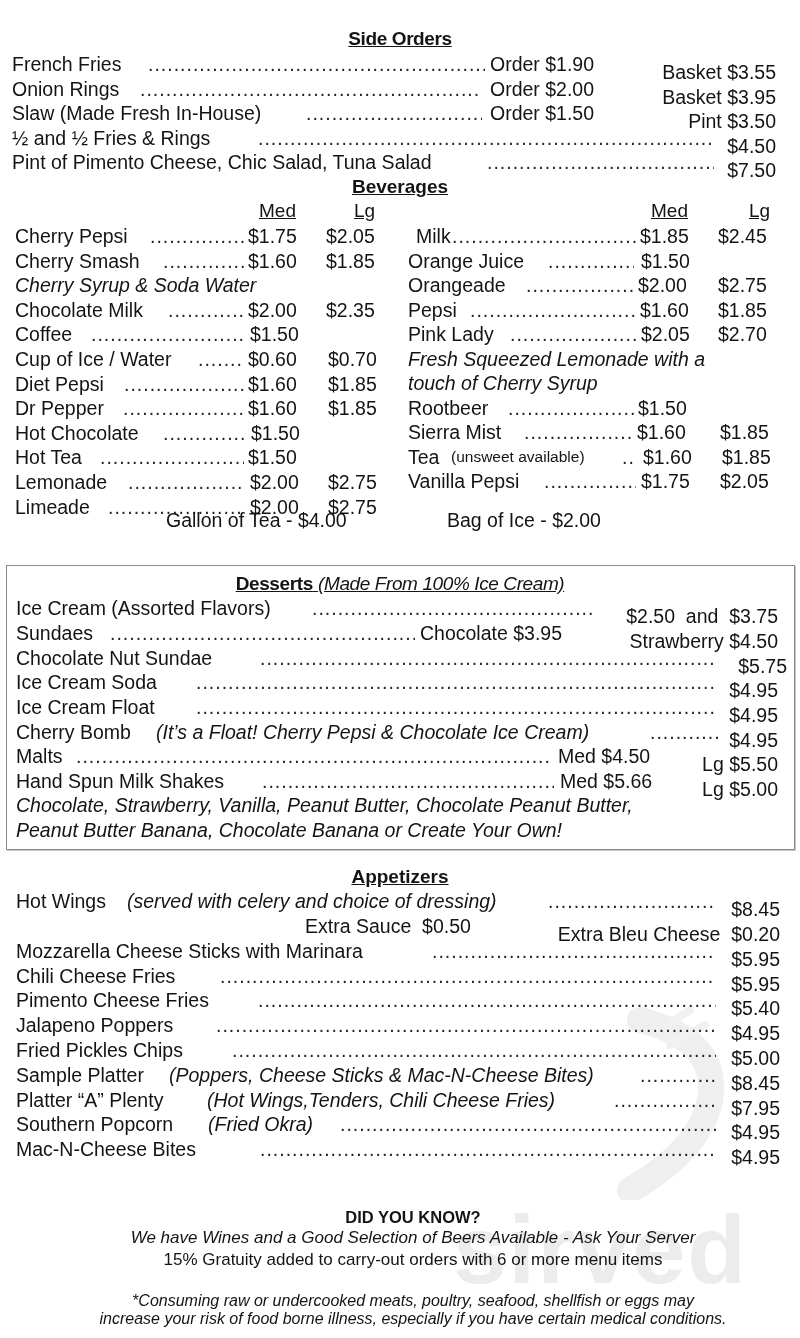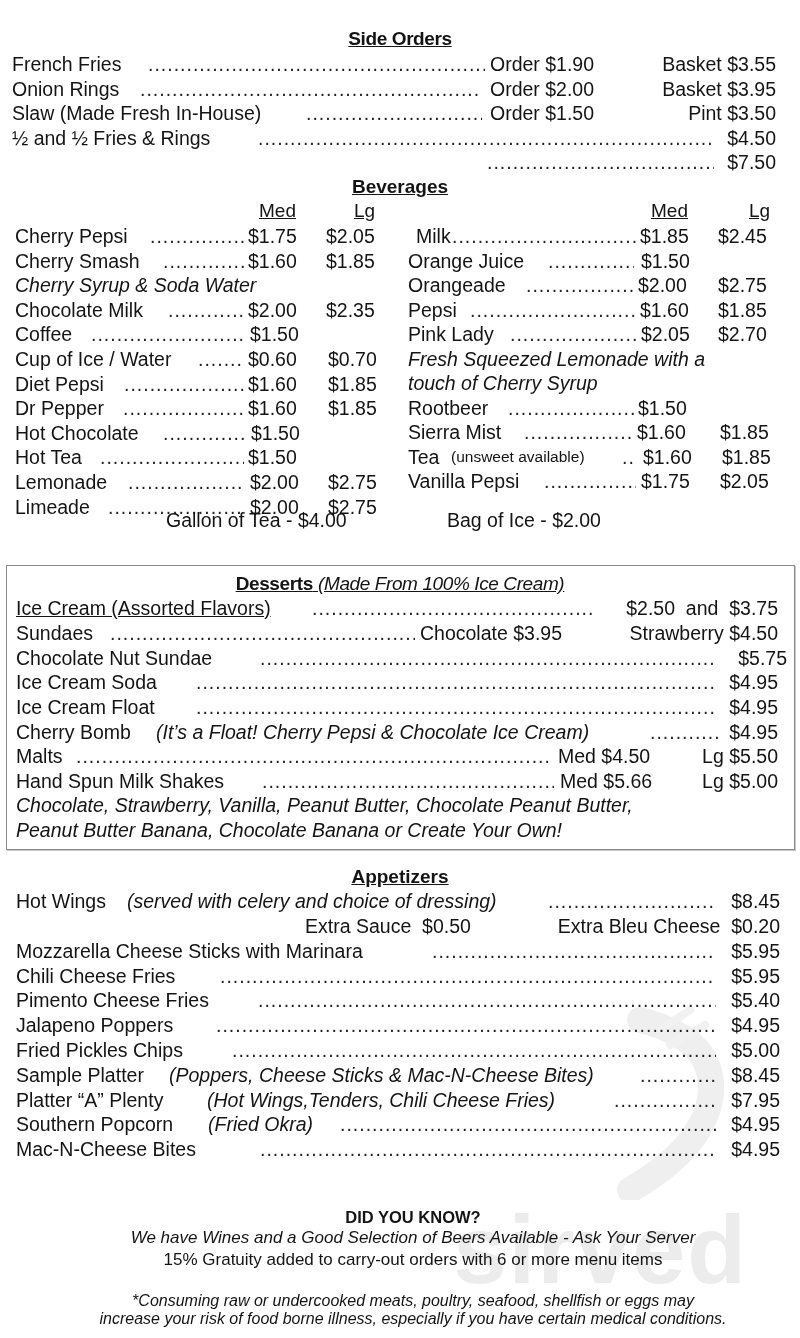--- a/index.html
+++ b/index.html
@@ -10,21 +10,21 @@
   }
   .row { position:absolute; left:0; width:800px; height:24px; font-size:19.5px; line-height:24px; white-space:nowrap; }
   .narrow { font-family:"Liberation Sans", sans-serif; letter-spacing:-0.4px; transform-origin:left center; }
   .heading { position:absolute; left:0; width:800px; text-align:center; font-weight:bold; font-size:19px; line-height:24px; }
   .heading span.u { text-decoration:underline; }
   .dots { position:absolute; overflow:hidden; white-space:nowrap; color:#222; letter-spacing:1px; }
   .dots::before {
     content:"..........................................................................................................................................................................................................";
   }
   .it { font-style:italic; }
-  .r { position:absolute; text-align:left; }
+  .r { position:absolute; text-align:left;margin-top:8px; }
   .l { position:absolute; }
   .colhead { position:absolute; font-size:19px; line-height:24px; text-decoration:underline; }
   .desserts-box {
     position:absolute; left:6px; top:565px; width:787px; height:283px;
     border:1px solid #8a8a8a; box-shadow:1px 1px 0 #c8c8c8;
   }
   .center { position:absolute; left:0; width:800px; text-align:center;margin-left:13px; }
   .watermark {
     position:absolute; right:52px; top:1195px; font-size:96px; font-weight:bold;
     color:#ececec; letter-spacing:2px; font-family:"Liberation Sans", sans-serif;
@@ -67,20 +67,21 @@
     <span class="dots" style="left:306px; width:176px;"></span>
     <span class="l" style="left:490px;">Order $1.50</span>
     <span class="r" style="right:24px;">Pint $3.50</span>
   </div>
   <div class="row" style="top:126px;">
     <span class="l" style="left:12px;">½ and ½ Fries &amp; Rings</span>
     <span class="dots" style="left:258px; width:456px;"></span>
     <span class="r" style="right:24px;">$4.50</span>
   </div>
   <div class="row" style="top:150px;">
+    <span class="l" style="left:12px;">Pint of Pimento Cheese, Chic Salad, Tuna Salad</span>
     <span class="dots" style="left:487px; width:227px;"></span>
     <span class="r" style="right:24px;">$7.50</span>
   </div>
 
   <div class="heading" style="top:175px;">
     <span class="u">Beverages</span>
   </div>
 
   <span class="colhead" style="left:259px; top:199px;">Med</span>
   <span class="colhead" style="left:354px; top:199px;">Lg</span>
@@ -222,21 +223,21 @@
   <div class="desserts-box"></div>
 
   <div class="heading" style="top:572px; font-size:19px;">
     <span style="text-decoration:underline;">
       <span class="narrow">Desserts</span>
       <span class="it narrow" style="font-weight:normal;">(Made From 100% Ice Cream)</span>
     </span>
   </div>
 
   <div class="row" style="top:596px;">
-    <span class="l" style="left:16px;text-decoration:underline;">Ice Cream (Assorted Flavors)</span>
+    <span class="l" style="left:16px;">Ice Cream (Assorted Flavors)</span>
     <span class="dots" style="left:312px; width:282px;"></span>
     <span class="r" style="right:22px; white-space:pre;">$2.50  and  $3.75</span>
   </div>
   <div class="row" style="top:621px;">
     <span class="l" style="left:16px;">Sundaes</span>
     <span class="dots" style="left:110px; width:305px;"></span>
     <span class="l" style="left:420px;">Chocolate $3.95</span>
     <span class="r" style="right:22px;">Strawberry $4.50</span>
   </div>
   <div class="row" style="top:646px;">

